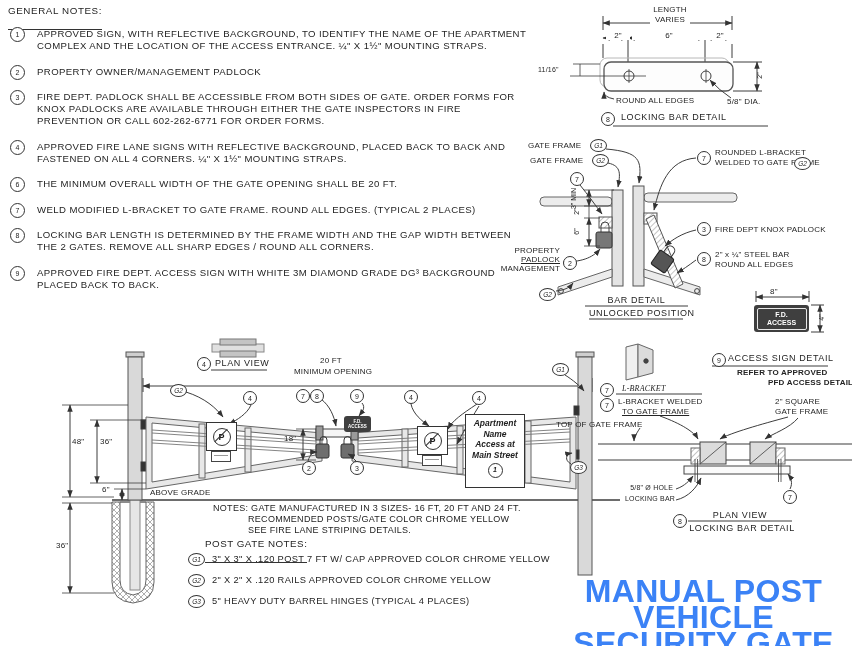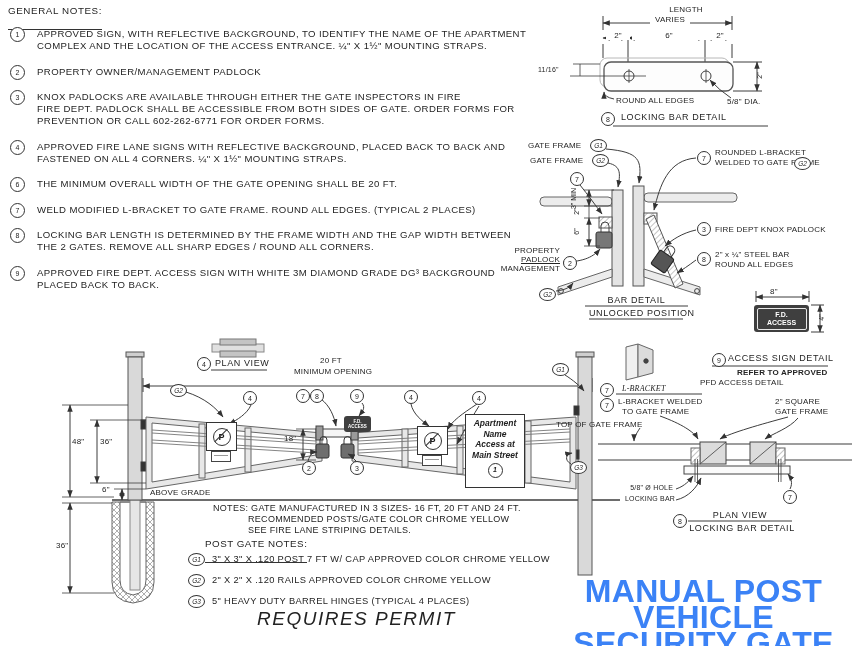--- a/index.html
+++ b/index.html
@@ -214,22 +214,22 @@
     <span class="ci">1</span>
     <div class="nt">APPROVED SIGN, WITH REFLECTIVE BACKGROUND, TO IDENTIFY THE NAME OF THE APARTMENT</div>
     <div class="nt">COMPLEX AND THE LOCATION OF THE ACCESS ENTRANCE.  ¼" X 1½" MOUNTING STRAPS.</div>
   </div>
   <div class="note">
     <span class="ci">2</span>
     <div class="nt">PROPERTY OWNER/MANAGEMENT PADLOCK</div>
   </div>
   <div class="note">
     <span class="ci">3</span>
+    <div class="nt">FIRE DEPT. PADLOCK SHALL BE ACCESSIBLE FROM BOTH SIDES OF GATE.  ORDER FORMS FOR</div>
     <div class="nt">KNOX PADLOCKS ARE AVAILABLE THROUGH EITHER THE GATE INSPECTORS IN FIRE</div>
-    <div class="nt">FIRE DEPT. PADLOCK SHALL BE ACCESSIBLE FROM BOTH SIDES OF GATE.  ORDER FORMS FOR</div>
     <div class="nt">PREVENTION OR CALL 602-262-6771 FOR ORDER FORMS.</div>
   </div>
   <div class="note">
     <span class="ci">4</span>
     <div class="nt">APPROVED FIRE LANE SIGNS WITH REFLECTIVE BACKGROUND, PLACED BACK TO BACK AND</div>
     <div class="nt">FASTENED ON ALL 4 CORNERS.  ¼" X 1½" MOUNTING STRAPS.</div>
   </div>
   <div class="note">
     <span class="ci">6</span>
     <div class="nt">THE MINIMUM OVERALL WIDTH OF THE GATE OPENING SHALL BE 20 FT.</div>
@@ -243,21 +243,21 @@
     <div class="nt">LOCKING BAR LENGTH IS DETERMINED BY THE FRAME WIDTH AND THE GAP WIDTH BETWEEN</div>
     <div class="nt">THE 2 GATES.  REMOVE ALL SHARP EDGES / ROUND ALL CORNERS.</div>
   </div>
   <div class="note">
     <span class="ci">9</span>
     <div class="nt">APPROVED FIRE DEPT. ACCESS SIGN WITH WHITE 3M DIAMOND GRADE DG³ BACKGROUND</div>
     <div class="nt">PLACED BACK TO BACK.</div>
   </div>
 </div>
 
-<div class="t bgw" style="left:666px;top:5px;width:36px;text-align:center;">LENGTH</div>
+<div class="t bgw" style="left:650px;top:5px;width:36px;text-align:center;">LENGTH</div>
 <div class="t bgw" style="left:650px;top:15px;width:36px;text-align:center;">VARIES</div>
 <div class="t bgw" style="left:606px;top:31px;width:20px;text-align:center;">2"</div>
 <div class="t bgw" style="left:632px;top:31px;width:70px;text-align:center;">6"</div>
 <div class="t bgw" style="left:706px;top:31px;width:24px;text-align:center;">2"</div>
 <div class="t" style="left:538px;top:66px;font-size:7px;">11/16"</div>
 <div class="rl" style="left:756px;top:72px;">2"</div>
 <div class="t" style="left:616px;top:96px;">ROUND ALL EDGES</div>
 <div class="t" style="left:727px;top:97px;">5/8" DIA.</div>
 <span class="co" style="left:601px;top:112px;">8</span>
 <div class="t sect-title" style="left:621px;top:112px;">LOCKING BAR DETAIL</div>
@@ -293,28 +293,28 @@
 <div class="fdsign" style="left:754px;top:305px;width:55px;height:27px;">
   <div class="inner">
     <div style="font-size:7px;font-weight:bold;line-height:8px;">F.D.</div>
     <div style="font-size:7px;font-weight:bold;line-height:8px;">ACCESS</div>
   </div>
 </div>
 <div class="rl" style="left:818px;top:314px;">4"</div>
 <span class="co" style="left:712px;top:353px;">9</span>
 <div class="t sect-title" style="left:728px;top:353px;">ACCESS SIGN DETAIL</div>
 <div class="t" style="left:737px;top:368px;font-weight:bold;">REFER TO APPROVED</div>
-<div class="t" style="left:700px;top:378px;font-weight:normal;">PFD ACCESS DETAIL</div>
+<div class="t" style="left:768px;top:378px;font-weight:bold;">PFD ACCESS DETAIL</div>
 
 <span class="co" style="left:600px;top:383px;">7</span>
 <div class="t" style="left:622px;top:384px;font-family:'Liberation Serif',serif;font-style:italic;">L-BRACKET</div>
 
 <span class="co" style="left:600px;top:398px;">7</span>
 <div class="t" style="left:618px;top:397px;">L-BRACKET WELDED</div>
-<div class="t" style="left:622px;top:407px;">TO GATE FRAME</div>
+<div class="t" style="left:622px;top:407px;text-decoration:underline;">TO GATE FRAME</div>
 <div class="t" style="left:775px;top:397px;">2" SQUARE</div>
 <div class="t" style="left:775px;top:407px;">GATE FRAME</div>
 <div class="t" style="left:556px;top:420px;">TOP OF GATE FRAME</div>
 <div class="t" style="left:628px;top:484px;width:45px;text-align:right;font-size:7px;">5/8" Ø HOLE</div>
 <div class="t" style="left:625px;top:495px;width:48px;text-align:right;font-size:7px;">LOCKING BAR</div>
 <span class="co" style="left:783px;top:490px;">7</span>
 <span class="co" style="left:673px;top:514px;">8</span>
 <div class="t sect-title" style="left:688px;top:510px;width:104px;text-align:center;">PLAN VIEW</div>
 <div class="t sect-title" style="left:688px;top:523px;width:108px;text-align:center;">LOCKING BAR DETAIL</div>
 
@@ -371,20 +371,19 @@
 <div class="t" style="left:248px;top:525px;font-size:9px;letter-spacing:.3px;">SEE FIRE LANE STRIPING DETAILS.</div>
 
 <div class="t" style="left:205px;top:538px;font-size:9.8px;letter-spacing:.5px;"><span class="ul">POST GATE NOTES:</span></div>
 <span class="cog" style="left:188px;top:553px;">G1</span>
 <div class="t" style="left:212px;top:554px;font-size:9.3px;letter-spacing:.35px;">3" X 3" X .120 POST 7 FT W/ CAP APPROVED COLOR CHROME YELLOW</div>
 <span class="cog" style="left:188px;top:574px;">G2</span>
 <div class="t" style="left:212px;top:575px;font-size:9.3px;letter-spacing:.35px;">2" X 2" X .120 RAILS APPROVED COLOR CHROME YELLOW</div>
 <span class="cog" style="left:188px;top:595px;">G3</span>
 <div class="t" style="left:212px;top:596px;font-size:9.3px;letter-spacing:.35px;">5" HEAVY DUTY BARREL HINGES (TYPICAL 4 PLACES)</div>
 
-<div class="permit" style="left:257px;top:608px;">REQUIRES PERMIT</div>
 
 <div class="big-title" style="left:555px;top:578px;width:297px;">
   <div>MANUAL POST VEHICLE</div>
   <div>SECURITY GATE</div>
 </div>
 
 </div>
 
 </body></html>

